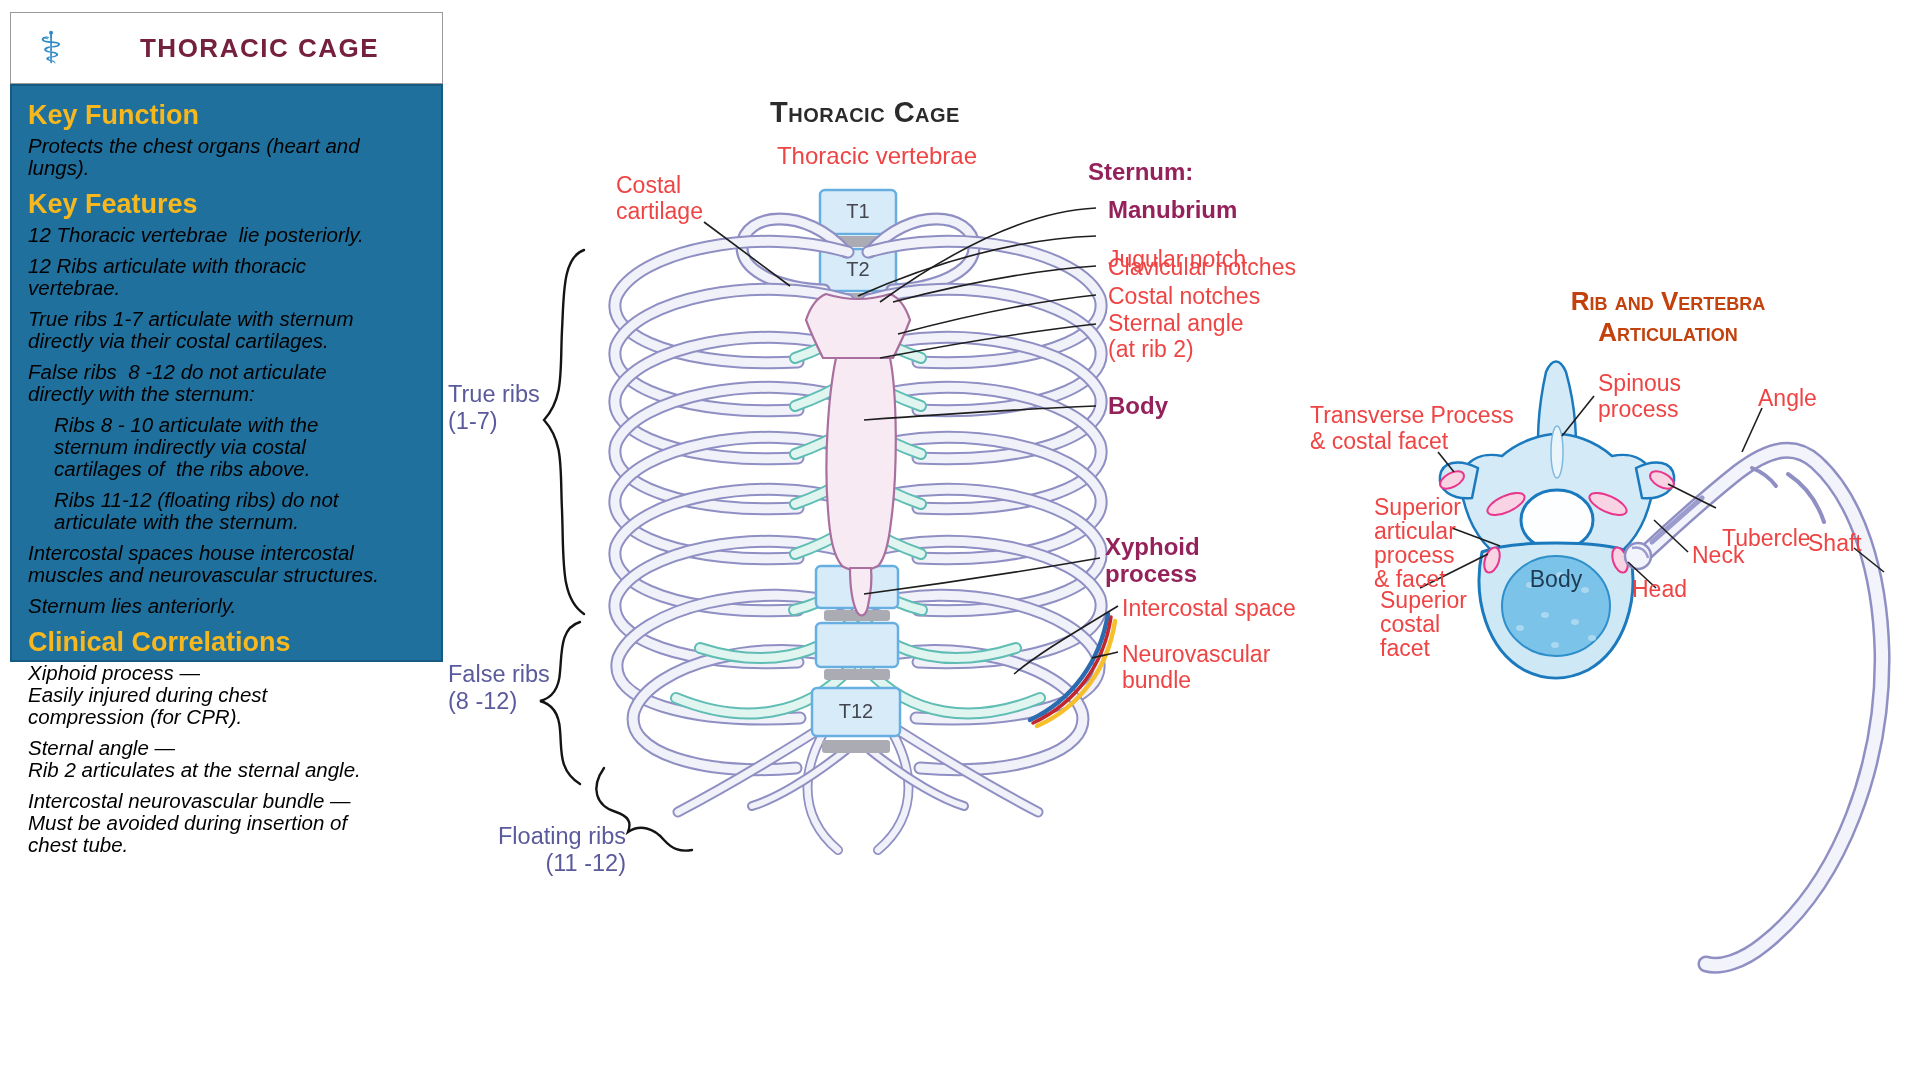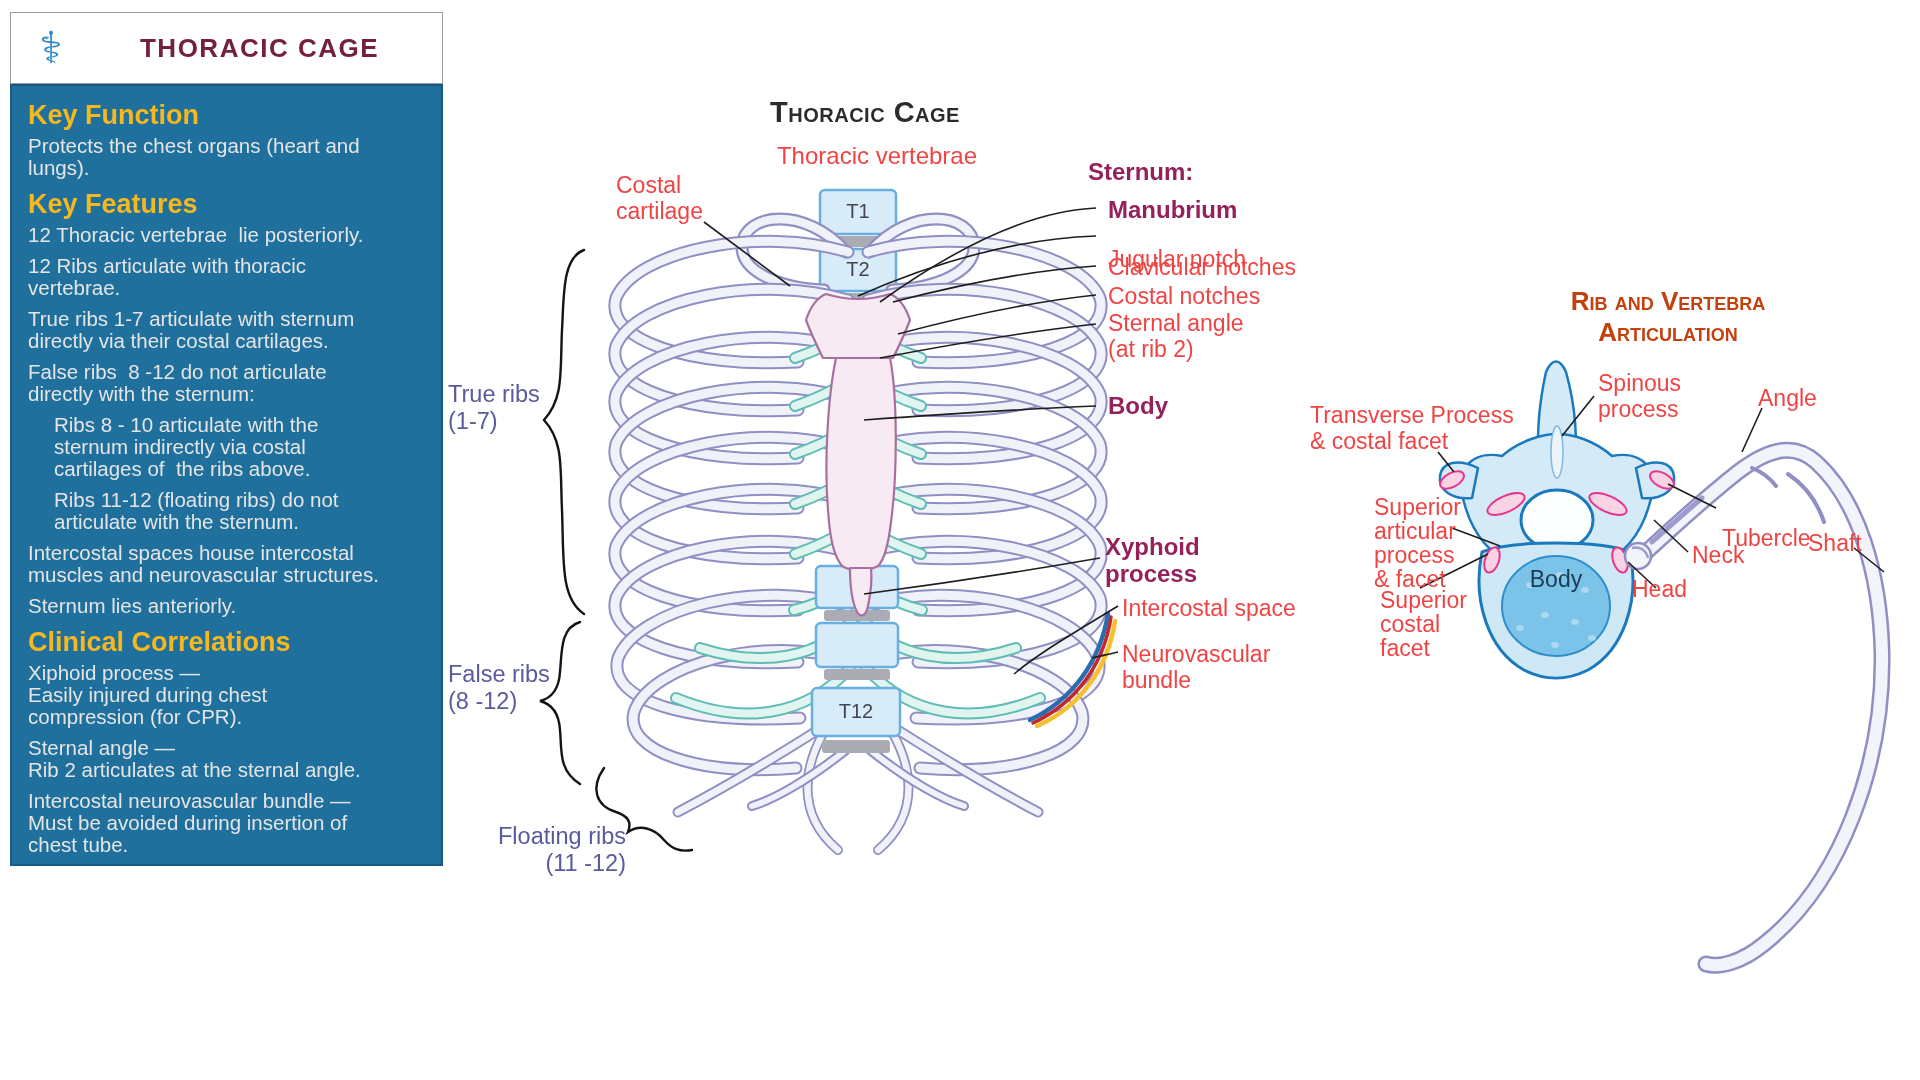--- a/index.html
+++ b/index.html
@@ -4,25 +4,25 @@
 <style>
   html,body{margin:0;padding:0;background:#ffffff;width:1920px;height:1080px;overflow:hidden;
     font-family:"Liberation Sans",sans-serif;}
   .abs{position:absolute;}
   
   #header-card{left:10px;top:12px;width:433px;height:72px;background:#ffffff;
     border:1px solid #9a9a9a;display:flex;align-items:center;box-sizing:border-box;}
   #logo-wrap{width:52px;height:52px;margin-left:14px;border-radius:50%;
     display:flex;align-items:center;justify-content:center;color:#2E89C8;font-size:44px;line-height:1;}
   #header-title{flex:1;text-align:center;font-size:26px;font-weight:700;letter-spacing:1.5px;color:#75203E;}
-  #side-panel{left:10px;top:84px;width:433px;height:782px;background:#20709E;
+  #side-panel{left:10px;top:84px;width:433px;height:578px;background:#20709E;
     border:2px solid #175A84;box-sizing:border-box;padding:12px 10px 10px 16px;}
   .sec-h{color:#F7B81E;font-weight:700;font-size:27px;margin:10px 0 4px 0;}
   .sec-h.first{margin-top:2px;}
-  .sec-p{color:#e5e5e5;font-size:20.5px;line-height:22px;margin:0 0 9px 0;white-space:pre-wrap;}
+  .sec-p{color:#000000;font-size:20.5px;line-height:22px;margin:0 0 9px 0;white-space:pre-wrap;font-style:italic;}
   .sec-p.indent{padding-left:26px;}
   
   .lbl{position:absolute;white-space:pre-line;color:#ef4444;font-size:23px;line-height:1.13;}
   .maroon{color:#95215A;font-weight:600;}
   .purple{color:#5A5A9C;}
   .smallcaps{font-variant:small-caps;}
   .ctitle{font-size:29px;font-weight:600;letter-spacing:.5px;color:#2b2b2b;text-align:center;}
   .rtitle{font-size:26px;font-weight:600;color:#c2410c;text-align:center;line-height:1.2;}
   .vlabel{position:absolute;font-size:20px;color:#44464f;text-align:center;}
   svg{position:absolute;left:0;top:0;}

